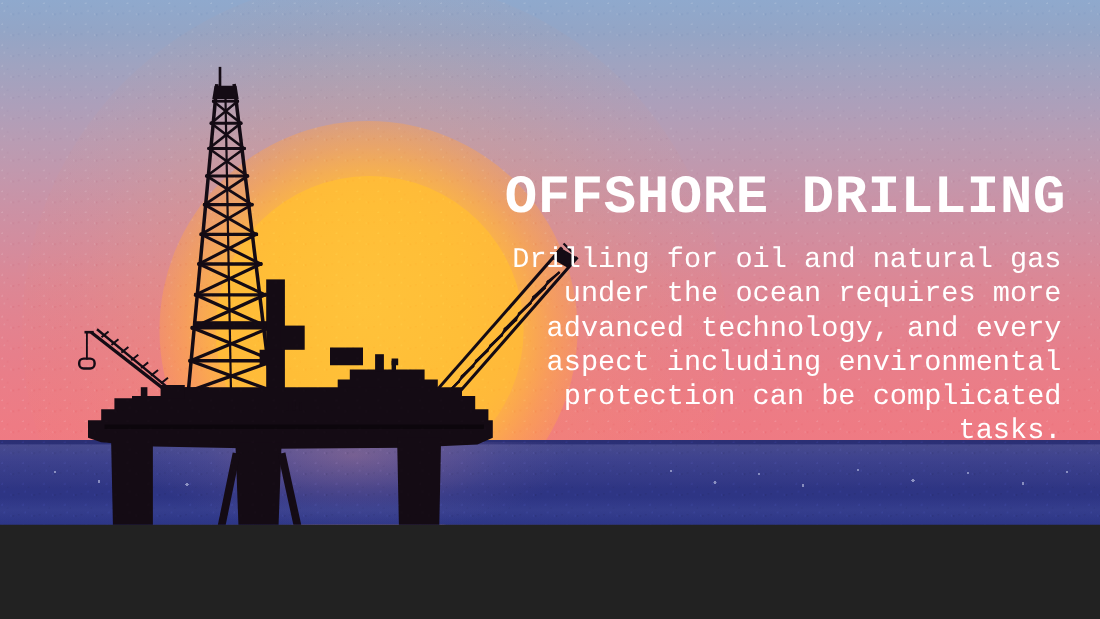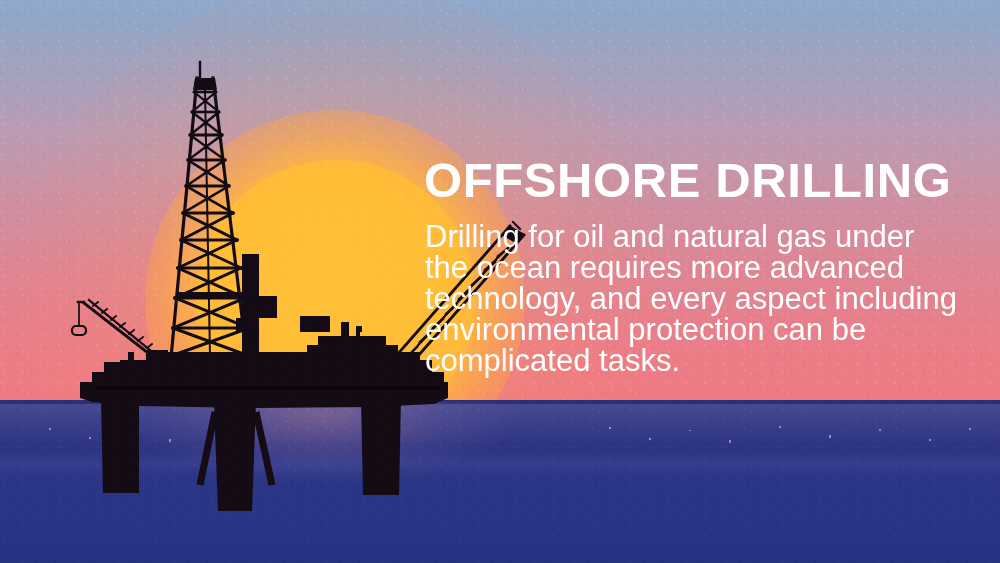--- a/index.html
+++ b/index.html
@@ -4,24 +4,25 @@
 <title>Offshore Drilling Banner</title>
 <style>
   html, body {
     margin: 0;
     padding: 0;
     background: #222;
   }
   #banner {
     position: relative;
     width: 1000px;
-    height: 563px;
+    height: 477px;
     overflow: hidden;
-    font-family: Liberation Sans, sans-serif;
+    font-family: Liberation Mono, monospace;
     user-select: none;
+    text-align: right;
   }
 
   
   .sky {
     position: absolute;
     left: 0; top: 0;
     width: 1000px;
     height: 403px;
     background: linear-gradient(to bottom,
        #8fa9cd  0%,
@@ -183,21 +184,21 @@
     margin: 0;
     font-size: 49px;
     font-weight: bold;
     letter-spacing: 0.6px;
     line-height: 1.0;
     color: #ffffff;
     white-space: nowrap;
   }
   .body-copy {
     margin: 16px 0 0 1px;
-    font-size: 31px;
+    font-size: 26px;
     font-weight: normal;
     line-height: 31px;
     color: #ffffff;
     max-width: 540px;
   }
 </style>
 </head>
 <body>
 
 <div id="banner">

